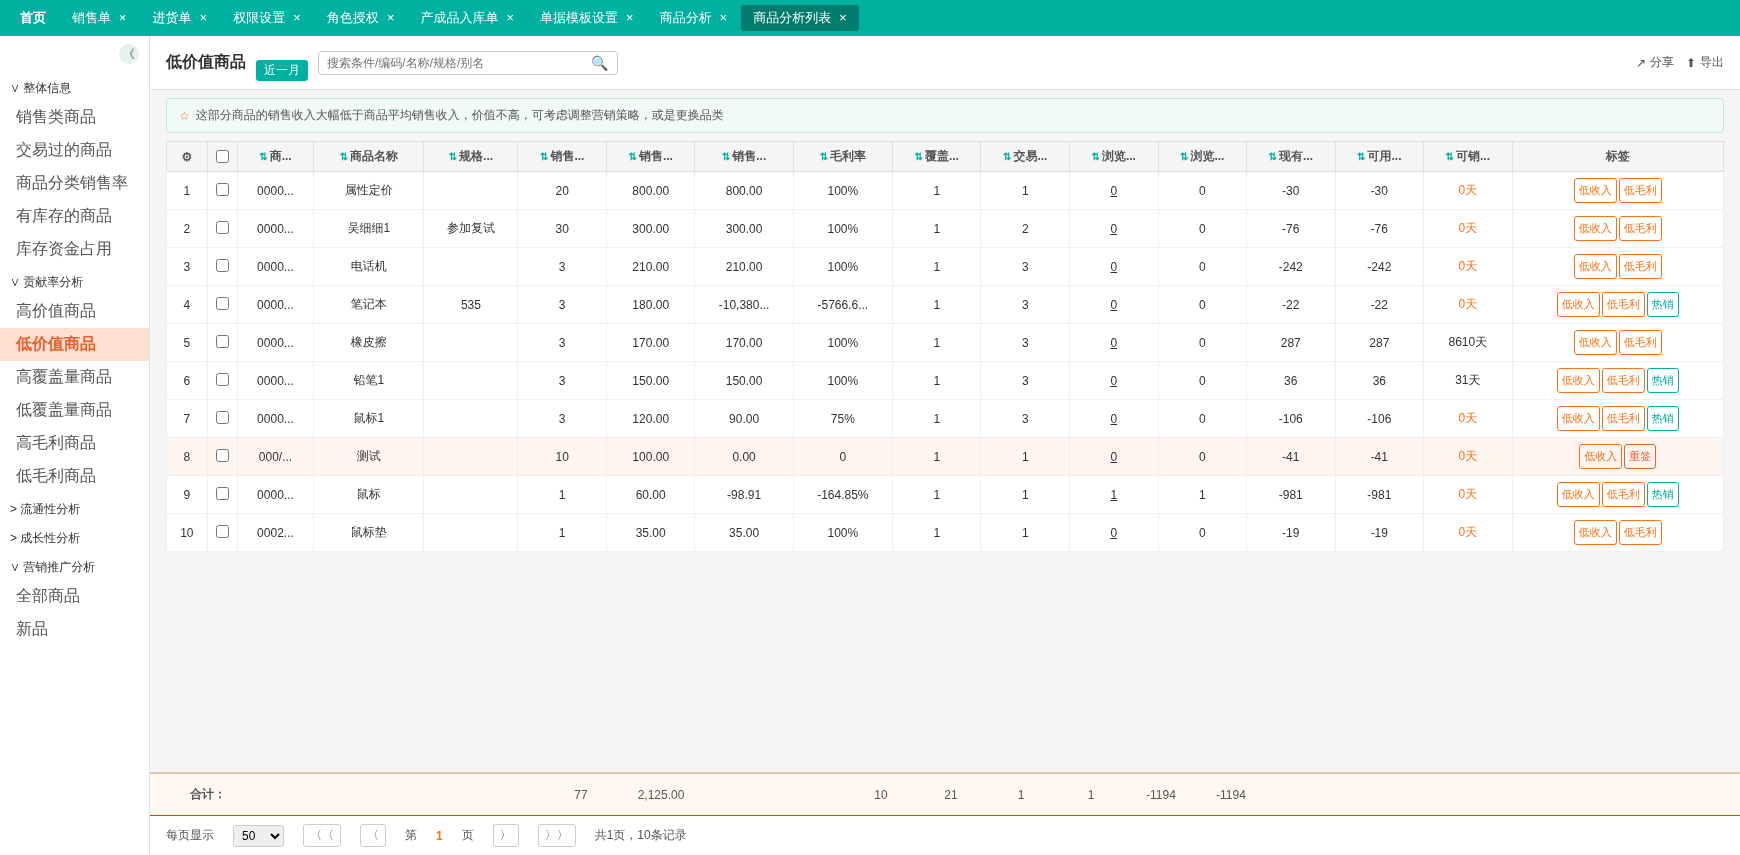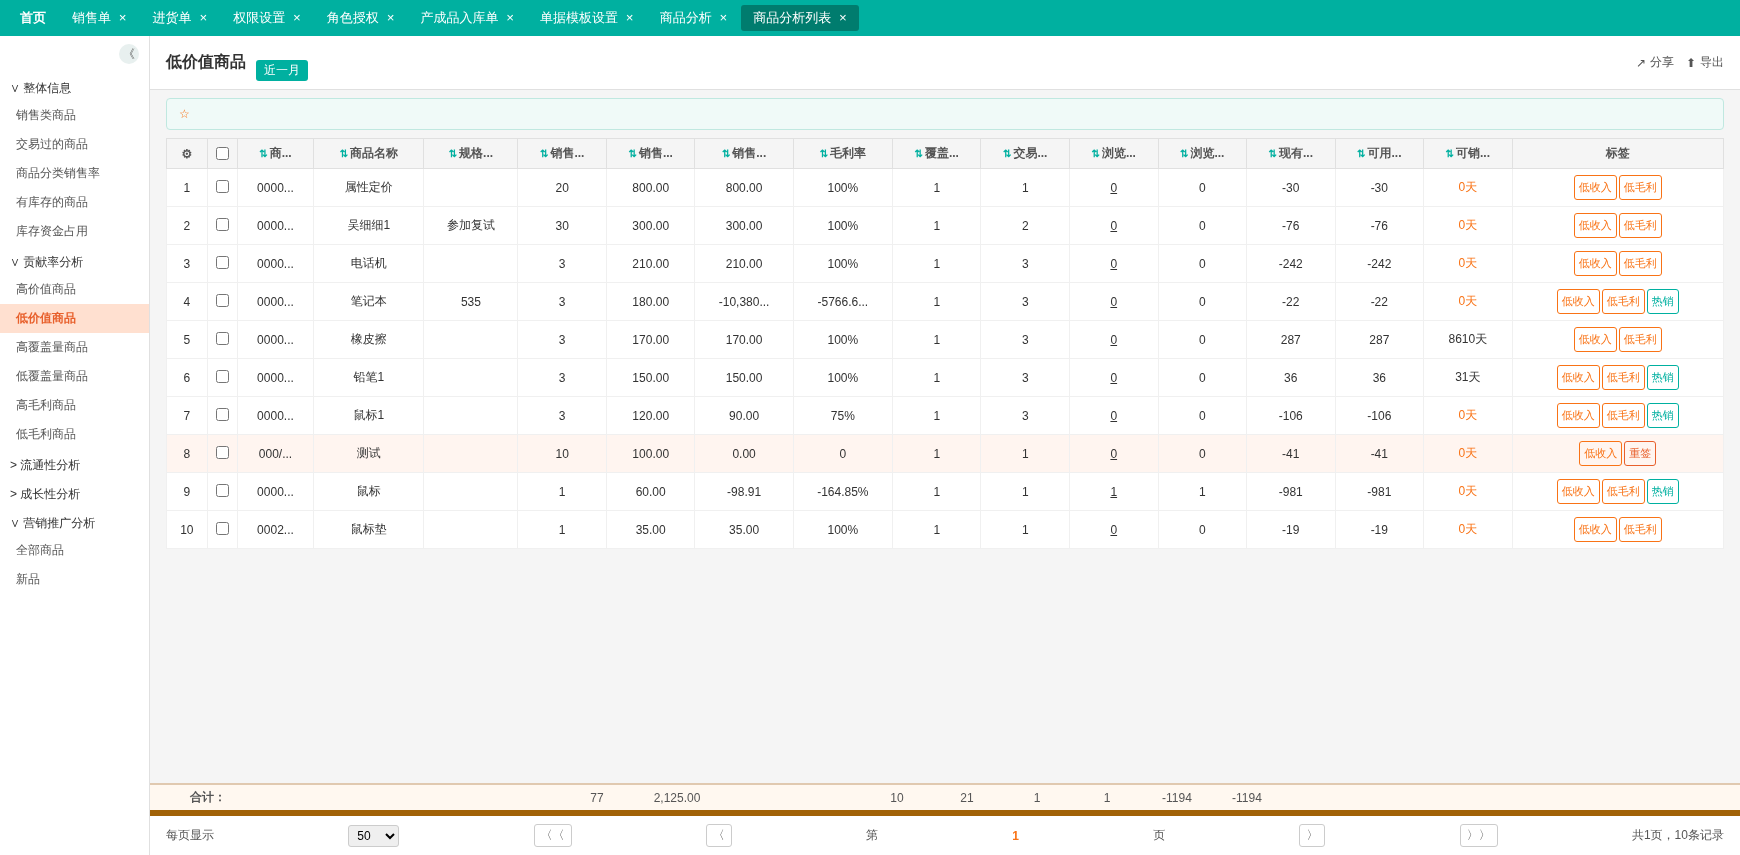--- a/index.html
+++ b/index.html
@@ -46,21 +46,21 @@
       padding: 8px 10px 4px;
       cursor: pointer;
       display: flex;
       align-items: center;
       gap: 4px;
     }
     .sidebar-item {
       padding: 6px 10px 6px 16px;
       cursor: pointer;
       color: #555;
-      font-size: 12px;
+      font-size: 16px;
     }
     .sidebar-item.active { background: #ffe0d0; color: #e8602c; font-weight: bold; }
 
     
     .content {
       flex: 1;
       display: flex;
       flex-direction: column;
       overflow: hidden;
     }
@@ -188,47 +188,47 @@
     .tag-red { color: #e8602c; border-color: #e8602c; }
     .tag-teal { color: #00b0a0; border-color: #00b0a0; }
     .underline { text-decoration: underline; cursor: pointer; }
     .days-orange { color: #f97316; }
     .checkbox-cell { width: 30px; }
 
     
     .table-footer {
       background: #fff8f0;
       border-top: 2px solid #e0c9b0;
-      padding: 4px 16px;
+      padding: 12px 16px;
       display: flex;
       align-items: center;
       font-size: 12px;
       color: #555;
-      gap: 16px;
+      gap: 0;
     }
     .footer-label { font-weight: bold; width: 60px; text-align: right; margin-right: 10px; }
     .footer-values {
       display: flex;
       gap: 0;
       flex: 1;
       align-items: flex-start;
     }
     .footer-val {
       text-align: center;
       min-width: 70px;
     }
 
     
     .pagination-bar {
       display: flex;
       align-items: center;
-      justify-content: space-between;
+      justify-content: flex-start;
       padding: 8px 16px;
       background: #fff;
-      border-top: 6px solid #a16207;
+      border-top: 1px solid #a16207;
       gap: 19px;
       font-size: 12px;
     }
     .pagination-bar .pg-label { color: #555; }
     .pagination-bar select {
       border: 1px solid #ccc;
       border-radius: 3px;
       padding: 2px 4px;
       font-size: 12px;
     }
@@ -310,34 +310,39 @@
     <div class="sidebar-group-title">∨ 营销推广分析</div>
     <div class="sidebar-item">全部商品</div>
     <div class="sidebar-item">新品</div>
   </div>
 
   <div class="content">
 
     <div class="content-header">
       <span class="page-title">低价值商品</span>
       <span class="time-badge">近一月</span>
+      <div class="search-box">
+        <input type="text" placeholder="搜索条件/编码/名称/规格/别名" style="">
+        <span class="search-icon">🔍</span>
+      </div>
       <div class="header-actions">
         <div class="action-btn">
           <span>↗</span>
           <span>分享</span>
         </div>
         <div class="action-btn">
           <span>⬆</span>
           <span>导出</span>
         </div>
       </div>
     </div>
 
     <div class="info-banner">
       <span class="info-icon">☆</span>
+      <span>这部分商品的销售收入大幅低于商品平均销售收入，价值不高，可考虑调整营销策略，或是更换品类</span>
     </div>
 
     <div class="table-wrapper">
       <table>
         <thead>
           <tr>
             <th>
                 <div class="th-inner">⚙</div>
               </th>
             <th>

